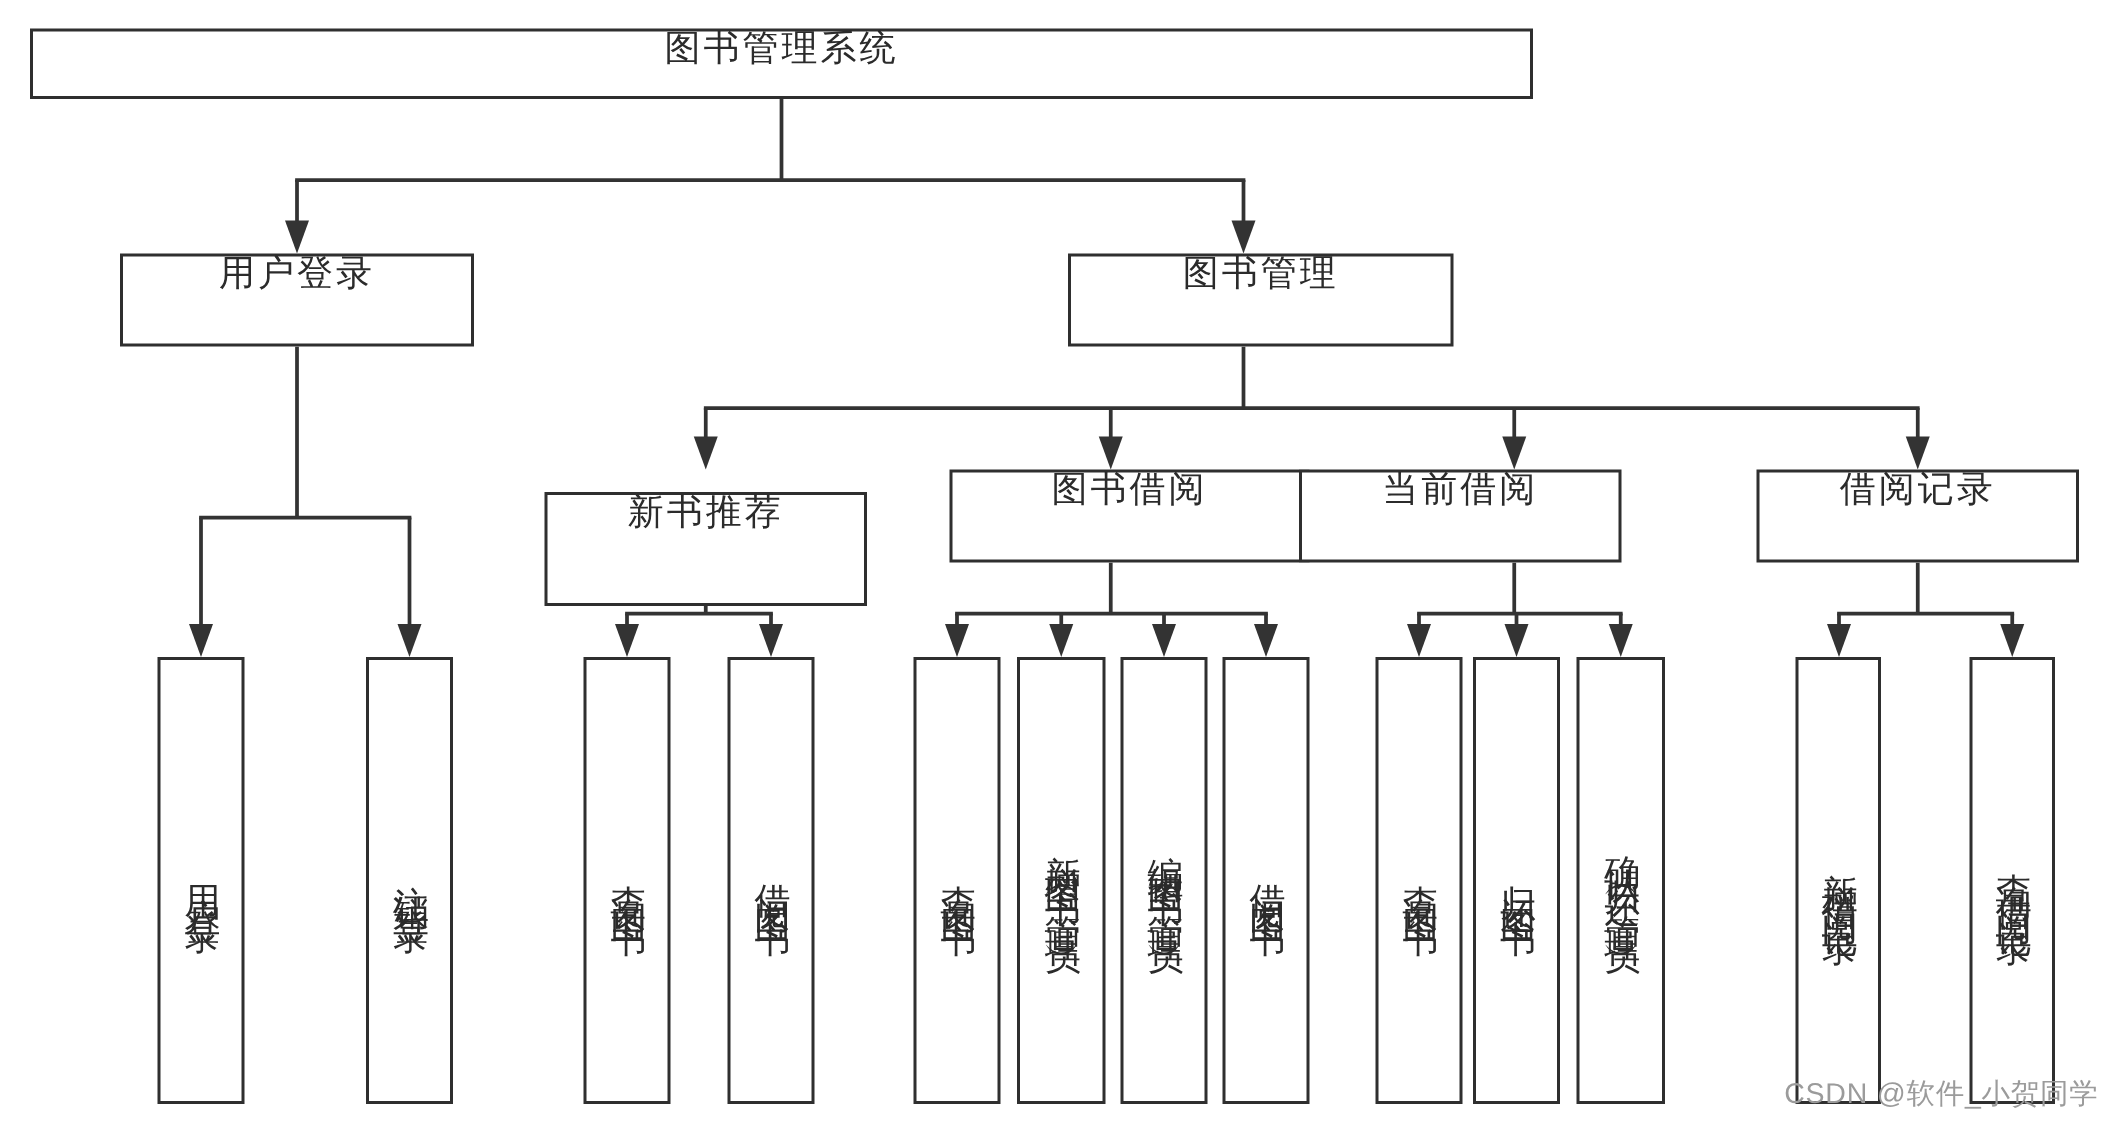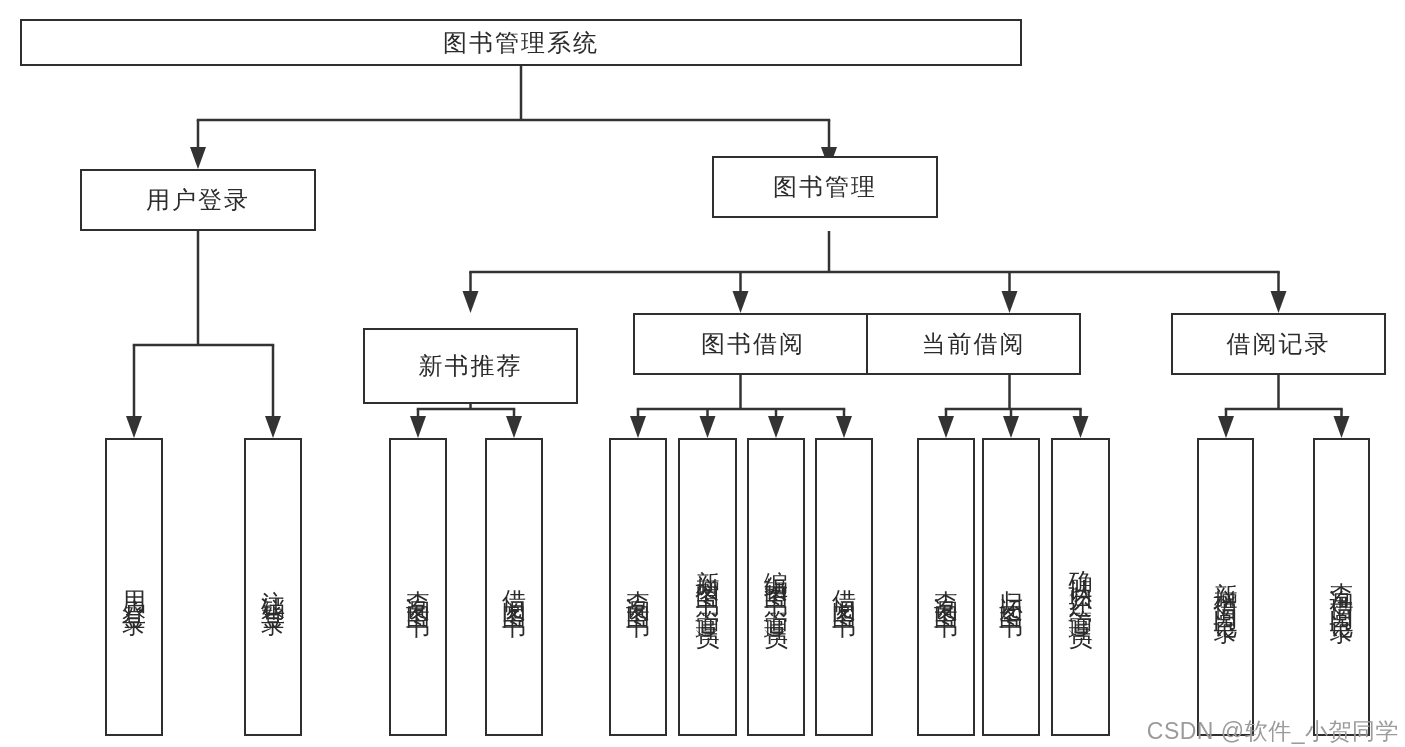--- a/index.html
+++ b/index.html
@@ -18,37 +18,37 @@
     background:var(--bg);
     overflow:hidden;
   }
   .wires{position:absolute;left:0;top:0;z-index:1;}
   .wires line{stroke:var(--line);stroke-width:2.5px;}
   .wires polygon{fill:var(--line);stroke:none;}
   .box{
     position:absolute;z-index:2;
     background:#fff;
     border:2.5px solid var(--border);
-    display:flex;align-items:center;justify-content:center;
+    display:flex;justify-content:center;
     color:var(--text);
   }
   .box .lbl{display:block;}
   .h .lbl{
     font-size:24px;letter-spacing:2px;line-height:1;
     white-space:nowrap;
   }
   .v{align-items:center;justify-content:center;}
   .v .lbl{
     writing-mode:vertical-rl;
     font-size:24px;letter-spacing:8px;line-height:1;
   }
   .watermark{
     position:absolute;z-index:3;
     top:716px;right:6px;
-    font-size:23px;letter-spacing:0.5px;
+    font-size:19px;letter-spacing:0.5px;
     color:var(--wm);
     white-space:nowrap;
   }
 </style>
 </head>
 <body>
 
 <div class="stage">
 
   <svg class="wires" width="1405" height="747" viewBox="0 0 1405 747">
@@ -127,21 +127,21 @@
     </g>
   </svg>
 
   <div class="box h" style="left:20px;top:19px;width:1002px;height:47px">
     <span class="lbl">图书管理系统</span>
   </div>
 
   <div class="box h" style="left:80px;top:169px;width:236px;height:62px">
     <span class="lbl">用户登录</span>
   </div>
-  <div class="box h" style="left:712px;top:156px;width:226px;height:62px">
+  <div class="box h" style="left:712px;top:169px;width:257px;height:62px">
     <span class="lbl">图书管理</span>
   </div>
 
   <div class="box h" style="left:363px;top:328px;width:215px;height:76px">
     <span class="lbl">新书推荐</span>
   </div>
   <div class="box h" style="left:633px;top:313px;width:240px;height:62px">
     <span class="lbl">图书借阅</span>
   </div>
   <div class="box h" style="left:866px;top:313px;width:215px;height:62px">

